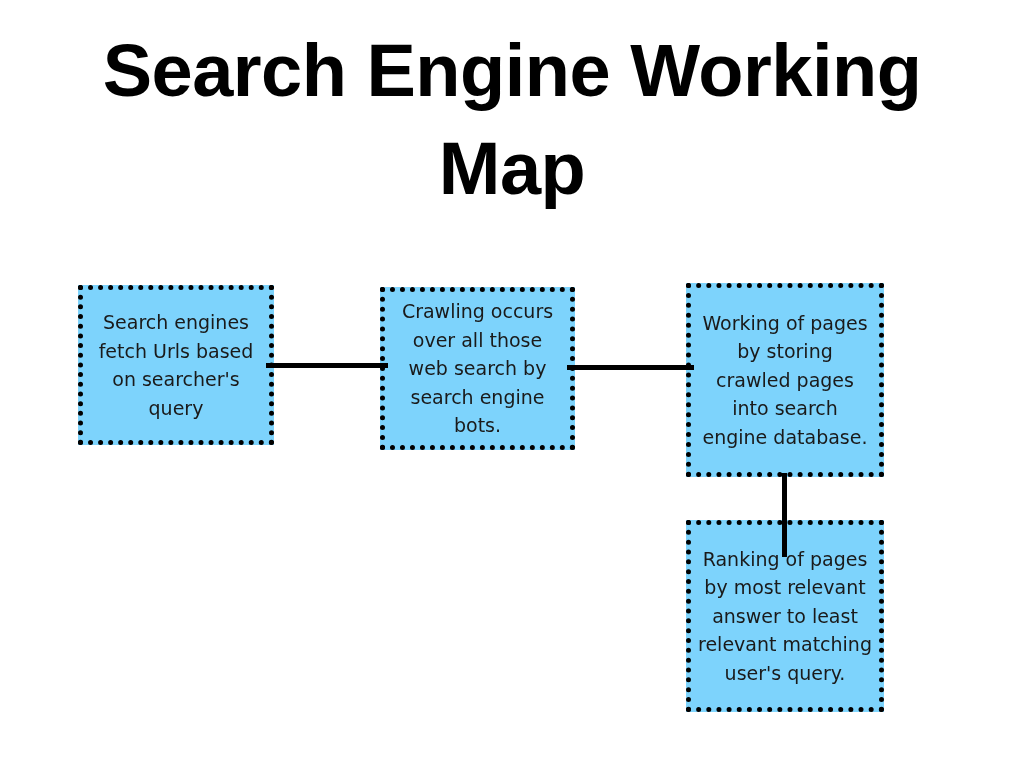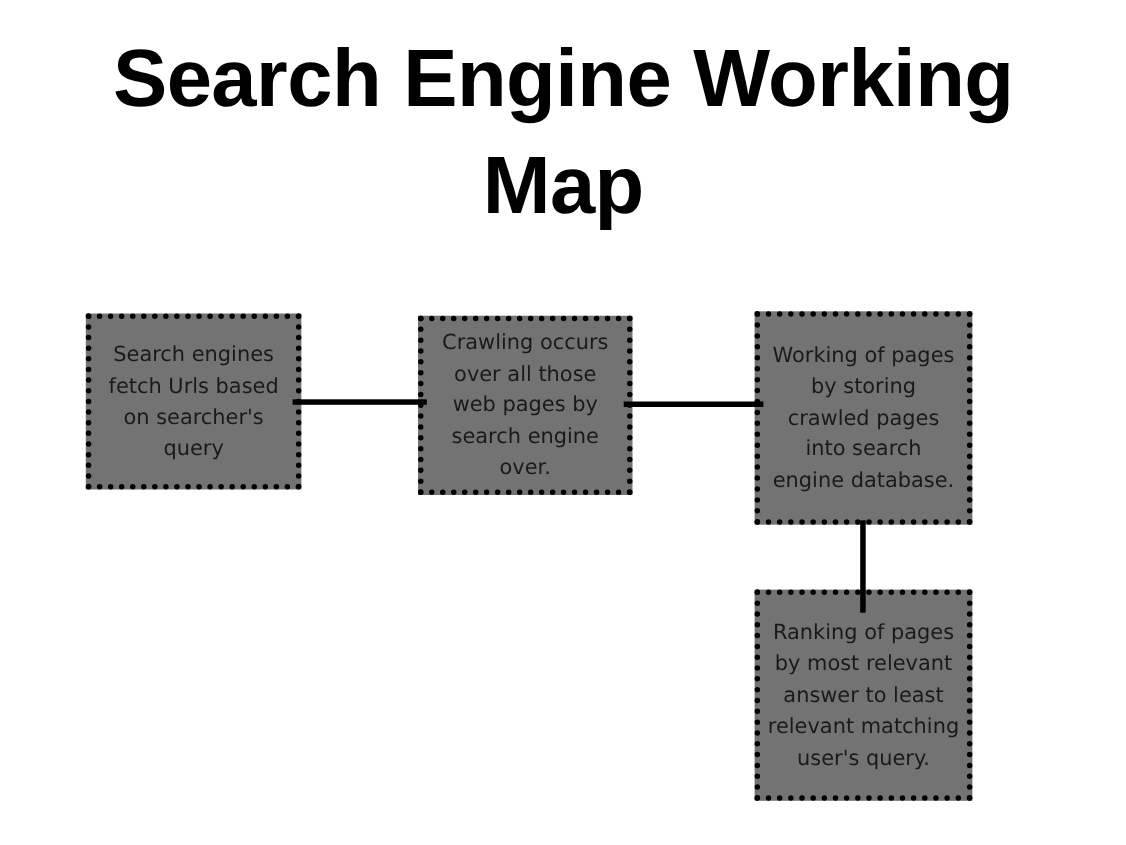--- a/index.html
+++ b/index.html
@@ -34,40 +34,40 @@
     line-height: 98px;
     letter-spacing: -0.5px;
     color: #000000;
     white-space: pre-line;
   }
 
   
   .node {
     position: absolute;
     box-sizing: border-box;
-    background: #737373;
+    background: #7dd3fc;
     border: 5px dotted #000000;
     display: flex;
     align-items: center;
     justify-content: center;
     padding: 4px 6px;
   }
   .node-text {
     font-family: "DejaVu Sans", sans-serif;
     font-size: 19px;
     line-height: 28.5px;
     color: #1a1a1a;
     text-align: center;
     width: 100%;
   }
 
   #node-1 { left: 78px;  top: 285px; width: 196px; height: 160px; }
   #node-2 { left: 380px; top: 287px; width: 195px; height: 163px; }
   #node-3 { left: 686px; top: 283px; width: 198px; height: 194px; }
-  #node-4 { left: 686px; top: 536px; width: 198px; height: 192px; }
+  #node-4 { left: 686px; top: 520px; width: 198px; height: 192px; }
 
   
   .connector-h {
     position: absolute;
     height: 5px;
     background: #000000;
   }
   .connector-v {
     position: absolute;
     width: 5px;
@@ -83,21 +83,21 @@
 
 <div class="canvas">
 
   <div class="title">Search Engine Working Map</div>
 
   <div class="node" id="node-1">
     <span class="node-text">Search engines fetch Urls based on searcher's query</span>
   </div>
 
   <div class="node" id="node-2">
-    <span class="node-text">Crawling occurs over all those web pages by search engine over.</span>
+    <span class="node-text">Crawling occurs over all those web search by search engine bots.</span>
   </div>
 
   <div class="node" id="node-3">
     <span class="node-text">Working of pages by storing crawled pages into search engine database.</span>
   </div>
 
   <div class="node" id="node-4">
     <span class="node-text">Ranking of pages by most relevant answer to least relevant matching user's query.</span>
   </div>
 

